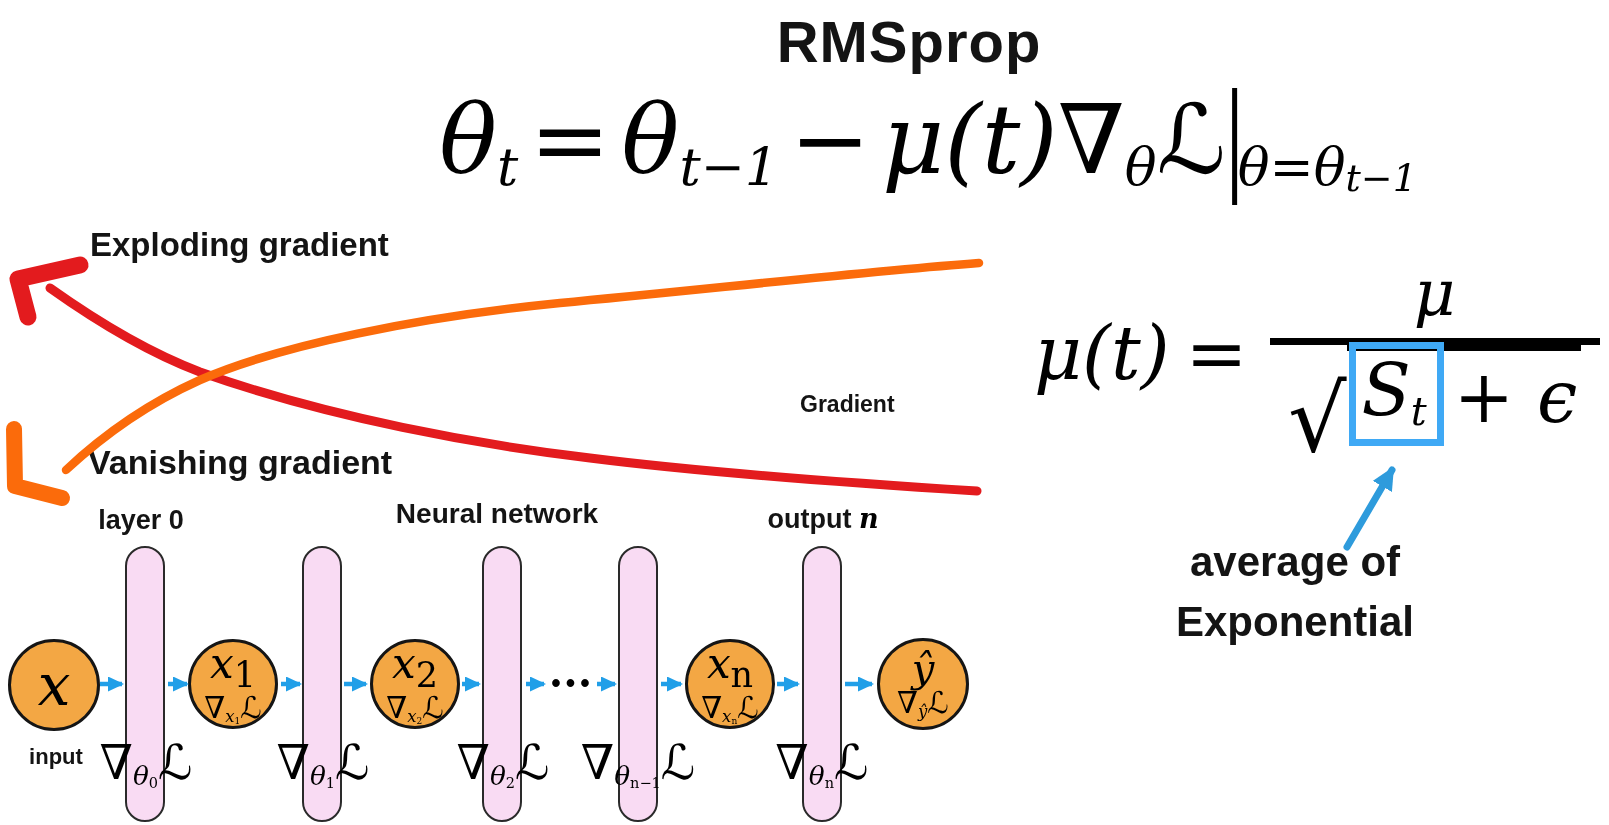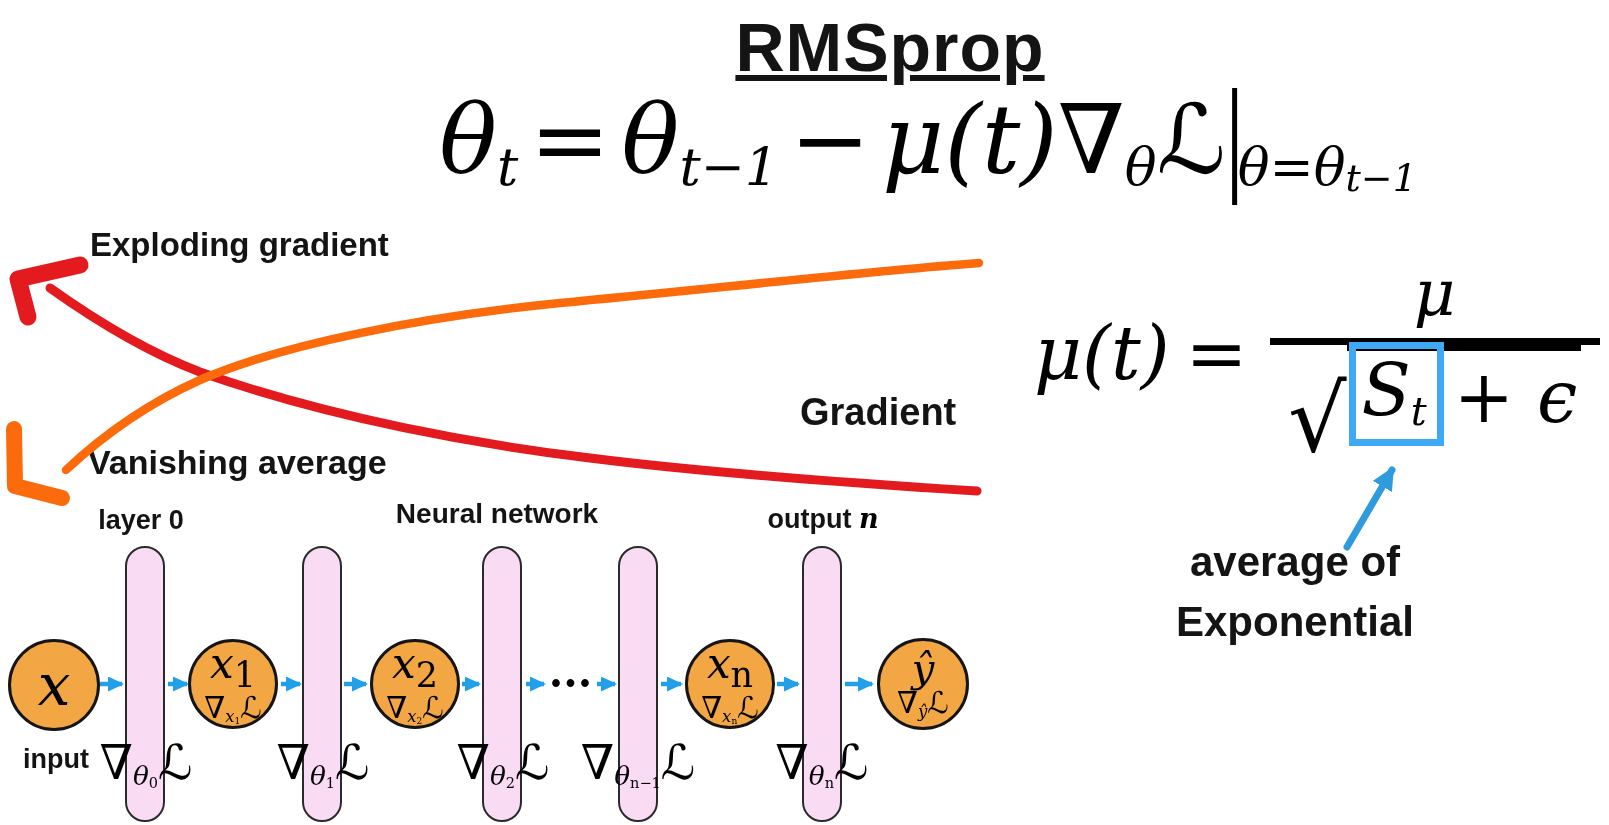--- a/index.html
+++ b/index.html
@@ -4,21 +4,21 @@
 <style>
   html,body{margin:0;padding:0;background:#fff;}
   .canvas{
     position:relative;width:1609px;height:825px;background:#ffffff;overflow:hidden;
     font-family:"Liberation Sans",sans-serif;color:#111;
   }
   .abs{position:absolute;white-space:nowrap;}
   .heading{font-weight:700;color:#141414;}
   .center{transform:translateX(-50%);}
   
-  .title{top:8px;left:890px;font-size:68px;letter-spacing:1px;text-decoration:underline;}
+  .title{top:8px;left:909px;font-size:58px;letter-spacing:1px;}
   
   .math{font-family:"DejaVu Serif","DejaVu Sans",serif;color:#000;}
   .math i{font-style:italic;}
   .meq{top:88px;left:928px;font-size:96px;line-height:1;}
   .meq sub,.tgrad sub,.node-grad sub,.mden sub{
     font-size:55%;line-height:0;position:relative;vertical-align:baseline;bottom:-0.22em;
   }
   .meq sub sub{font-size:72%;bottom:-0.15em;}
   .op{margin:0 0.12em;}
   .vbar{display:inline-block;width:5px;height:1.22em;background:#000;vertical-align:-0.33em;margin:0 1px 0 6px;}
@@ -30,32 +30,32 @@
   .frac-num{font-size:64px;padding-bottom:8px;}
   .frac-bar{height:7px;background:#000;align-self:stretch;min-width:330px;}
   .mden{display:flex;align-items:flex-end;font-size:72px;margin-top:0px;}
   .sqrt-sign{font-size:92px;line-height:0.85;transform:translateY(10px);}
   .radicand{border-top:6px solid #000;display:flex;align-items:center;padding:4px 4px 0 2px;}
   .sbox{border:7px solid #3FA9F5;padding:0 10px 6px 6px;margin:-16px 10px 0 0;display:inline-block;}
   .plus-eps{padding-bottom:10px;}
   
   .lbl-exploding{top:226px;left:90px;font-size:33px;}
   .lbl-vanishing{top:443px;left:88px;font-size:34px;}
-  .lbl-gradient{top:391px;left:800px;font-size:38px;text-align:right;}
+  .lbl-gradient{top:391px;left:800px;font-size:23px;text-align:right;}
   .exp-avg{top:532px;left:1295px;font-size:42px;line-height:60px;text-align:center;}
   
   .pillar{position:absolute;width:40px;height:276px;top:546px;background:#F9DBF3;border:2px solid #2a2a2a;border-radius:22px;box-sizing:border-box;}
   .node{position:absolute;border-radius:50%;background:#F3A744;border:3px solid #151515;box-sizing:border-box;
         display:flex;flex-direction:column;align-items:center;justify-content:center;text-align:center;}
   .node-main{font-size:42px;line-height:0.9;}
   .node-input .node-main{font-size:58px;}
   .node-grad{font-size:30px;line-height:1.0;margin-top:2px;}
   .net-lbl{font-size:27px;}
   .nn-title{font-size:28px;}
-  .io-lbl{font-size:27px;}
+  .io-lbl{font-size:22px;}
   .tgrad{position:absolute;top:762px;transform:translate(-50%,-50%);font-size:48px;white-space:nowrap;}
   .dots{top:668px;left:573px;font-size:27px;font-weight:700;letter-spacing:5px;color:#000;}
   .overlay{position:absolute;left:0;top:0;pointer-events:none;}
 </style>
 </head>
 <body>
 
 <div class="canvas">
 
   <div class="abs heading center title">RMSprop</div>
@@ -74,21 +74,21 @@
         <span class="sqrt-sign">√</span>
           <span class="radicand">
             <span class="sbox"><i>S</i><sub><i>t</i></sub></span>
             <span class="plus-eps"><span>+</span> <i>ϵ</i></span>
           </span>
       </span>
     </span>
   </div>
 
   <div class="abs heading lbl-exploding">Exploding gradient</div>
-  <div class="abs heading lbl-vanishing">Vanishing average</div>
+  <div class="abs heading lbl-vanishing">Vanishing gradient</div>
   <div class="abs heading lbl-gradient">Gradient</div>
   <div class="abs heading center exp-avg">
     <div>average of</div>
     <div>Exponential</div>
   </div>
 
   <div class="abs heading center net-lbl" style="top:505px;left:141px;">layer 0</div>
   <div class="abs heading center nn-title" style="top:498px;left:497px;">Neural network</div>
   <div class="abs heading center net-lbl" style="top:503px;left:823px;"><span>output </span><i class="math">n</i></div>
 

